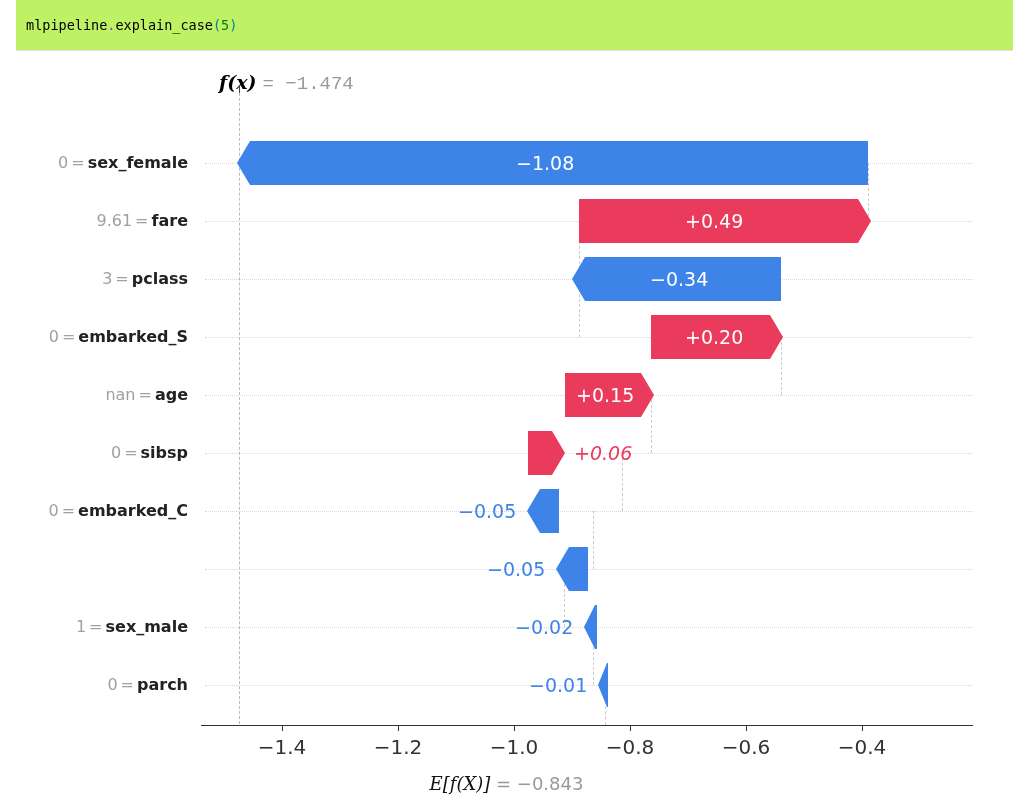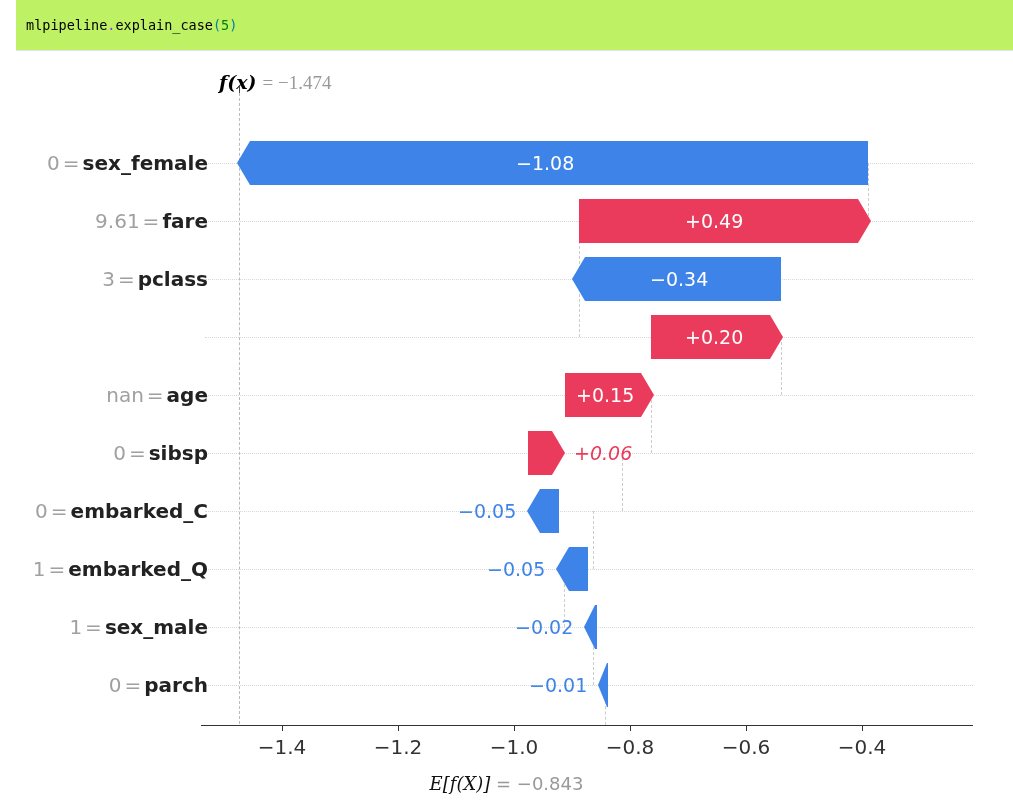--- a/index.html
+++ b/index.html
@@ -60,21 +60,21 @@
   }
   #fx-header .mathsym {
     font-family: "DejaVu Serif", serif;
     font-style: italic;
     font-weight: bold;
     color: #000000;
     font-size: 19px;
   }
   #fx-header .grayval {
     color: #999999;
-    font-family: Liberation Serif, serif;
+    font-family: Liberation Mono, monospace;
     font-size: 19px;
   }
 
   
   #fx-guide {
     position: absolute;
     left: 239px;
     top: 42px;
     width: 0;
     height: 631px;
@@ -101,24 +101,24 @@
     position: absolute;
     left: 205px;
     width: 768px;
     height: 0;
     border-top: 1px dotted #d8d8d8;
   }
 
   
   .ylabel {
     position: absolute;
-    right: 805px;      
+    right: 825px;      
     text-align: left;
     white-space: nowrap;
-    font-size: 20px;
+    font-size: 16px;
     line-height: 20px;
     transform: translateY(-50%);
   }
   .ylabel .val {
     color: #a0a0a0;
     font-weight: normal;
   }
   .ylabel .eq {
     color: #a0a0a0;
     font-weight: normal;
@@ -223,24 +223,24 @@
   <div class="col-guide" style="left:651px; top:344px; height:58px"></div>
   <div class="col-guide" style="left:622px; top:402px; height:58px"></div>
   <div class="col-guide" style="left:593px; top:460px; height:58px"></div>
   <div class="col-guide" style="left:564px; top:518px; height:58px"></div>
   <div class="col-guide" style="left:593px; top:576px; height:58px"></div>
   <div class="col-guide" style="left:605px; top:634px; height:40px"></div>
 
   <div class="ylabel" style="top:112px"><span class="val">0</span><span class="eq">=</span><span class="feat">sex_female</span></div>
   <div class="ylabel" style="top:170px"><span class="val">9.61</span><span class="eq">=</span><span class="feat">fare</span></div>
   <div class="ylabel" style="top:228px"><span class="val">3</span><span class="eq">=</span><span class="feat">pclass</span></div>
+  <div class="ylabel" style="top:286px"><span class="val">0</span><span class="eq">=</span><span class="feat">embarked_S</span></div>
   <div class="ylabel" style="top:344px"><span class="val">nan</span><span class="eq">=</span><span class="feat">age</span></div>
   <div class="ylabel" style="top:402px"><span class="val">0</span><span class="eq">=</span><span class="feat">sibsp</span></div>
   <div class="ylabel" style="top:460px"><span class="val">0</span><span class="eq">=</span><span class="feat">embarked_C</span></div>
-  <div class="ylabel" style="top:518px"><span class="val">1</span><span class="eq">=</span><span class="feat">embarked_Q</span></div>
   <div class="ylabel" style="top:576px"><span class="val">1</span><span class="eq">=</span><span class="feat">sex_male</span></div>
   <div class="ylabel" style="top:634px"><span class="val">0</span><span class="eq">=</span><span class="feat">parch</span></div>
 
   <div class="bar" style="left:237px; top:112px; width:631px">
     <svg width="631" height="44" viewBox="0 0 631 44" preserveAspectRatio="none">
       <polygon points="631,0 13,0 0,22 13,44 631,44" fill="#3d83e8"></polygon>
     </svg>
   </div>
   <div class="bar-text inside" style="left:516px; top:112px">−1.08</div>
 

